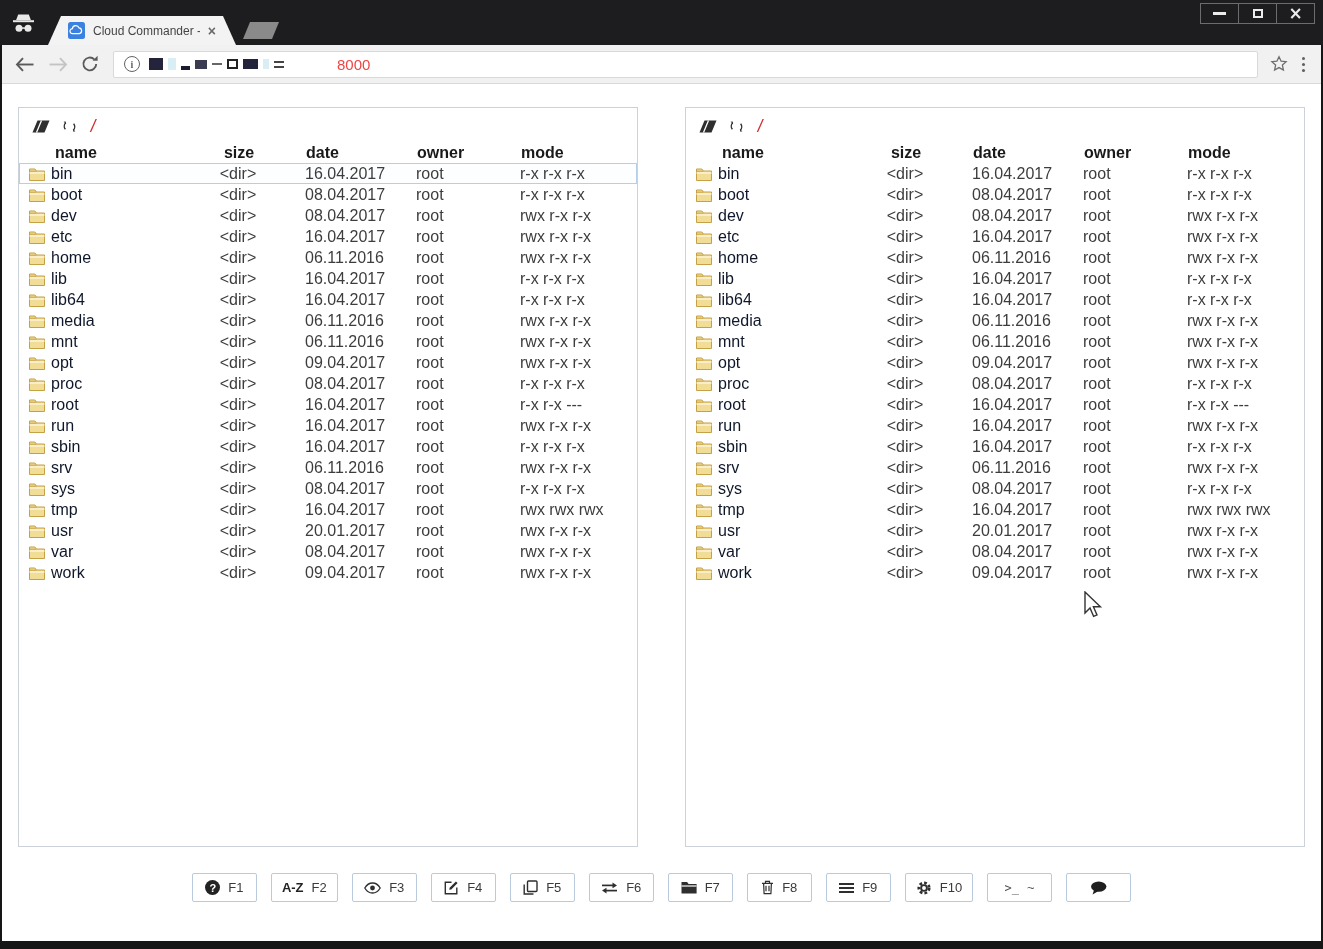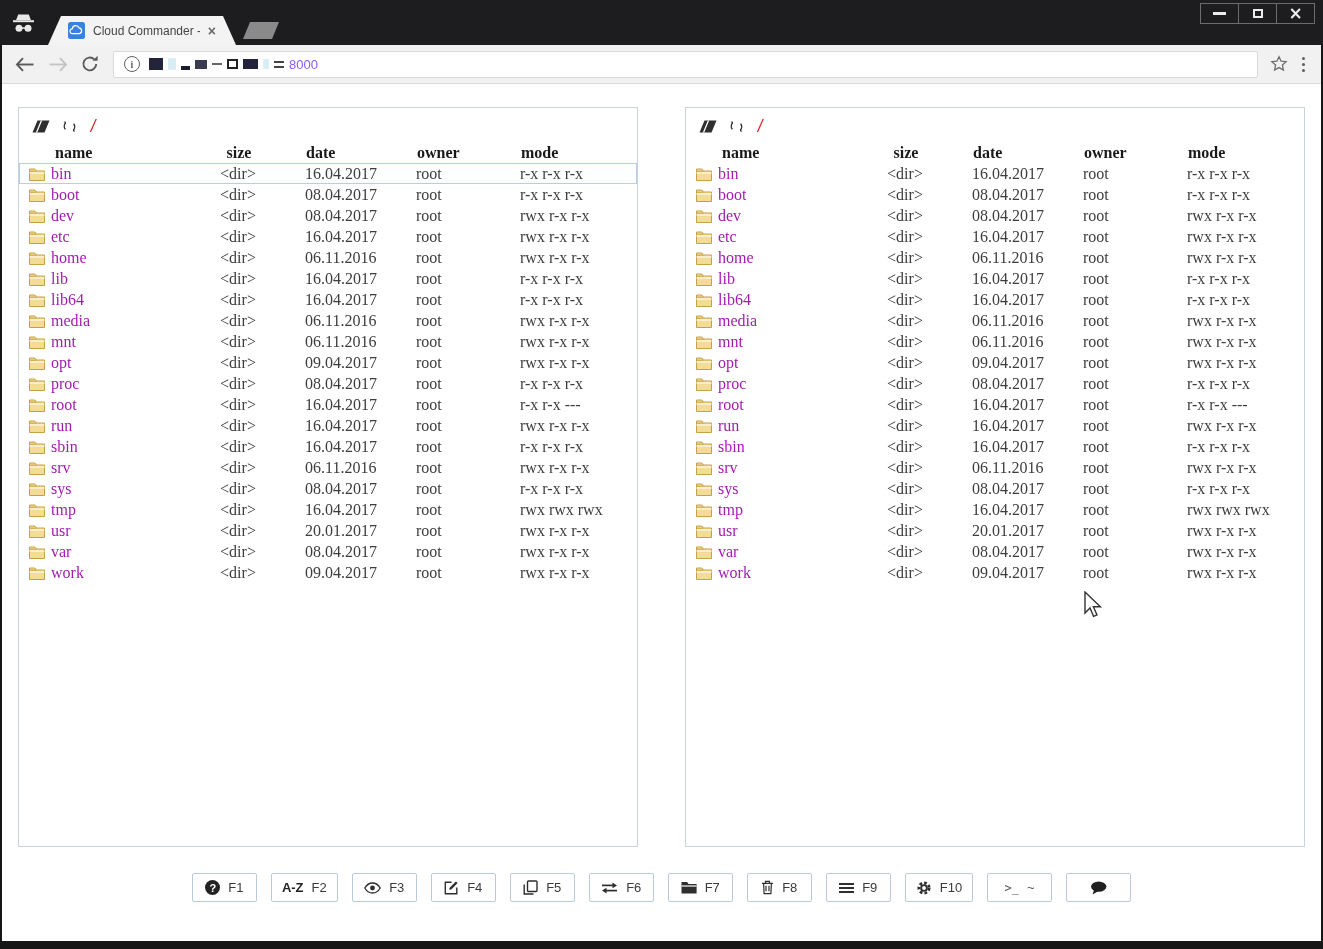--- a/index.html
+++ b/index.html
@@ -26,44 +26,44 @@
   
   .toolbar { position:absolute; top:45px; left:2px; right:2px; height:39px; background:#f1f1f1;
              border-bottom:1px solid #d9d9d9; display:flex; align-items:center; }
   .navbtn { margin-left:13px; display:flex; align-items:center; }
   .omnibox { margin-left:14px; width:1156px; height:27px; background:#fff; border:1px solid #d9d9d9;
              border-radius:2px; display:flex; align-items:center; padding:0 10px; gap:5px; }
   .info-circ { width:16px; height:16px; border:1.5px solid #5f6368; border-radius:50%; color:#5f6368;
                font-size:10px; font-weight:bold; display:flex; align-items:center; justify-content:center;
                font-family:"Liberation Serif", serif; margin-right:4px; }
   .seg { display:inline-block; }
-  .url-port { color:#8b5cf6; font-size:13px; }
+  .url-port { color:#ef4444; font-size:15px;margin-left:48px; }
   .star { margin-left:12px; display:flex; }
   .vdots { width:3px; height:3px; border-radius:50%; background:#5f5f5f; margin:0 16px 0 14px;
            box-shadow:0 6px 0 #5f5f5f, 0 12px 0 #5f5f5f; position:relative; top:-6px; }
 
   
   .content { position:absolute; top:84px; left:2px; right:2px; bottom:8px; background:#fff; }
 
   .panel { position:absolute; top:23px; width:620px; height:740px; border:1px solid #ccd2d9; background:#fff; }
   .panel-left  { left:16px; }
   .panel-right { left:683px; }
 
   .panel-tools { display:flex; align-items:center; gap:12px; padding:10px 0 4px 13px; height:30px; }
   .path-link { color:#d22d2d; font-family:"DejaVu Sans Mono", monospace; font-size:15px; text-decoration:none; }
 
-  .files { font-family:Liberation Serif, serif; font-size:16px; color:#3d3d3d; }
+  .files { font-family:Liberation Sans, sans-serif; font-size:16px; color:#3d3d3d; }
   .frow { display:grid; grid-template-columns:1fr 80px 138px 104px 112px; align-items:center;
           height:21px; padding:0 4px 0 9px; }
   .fhead { font-weight:bold; color:#191919; margin-top:4px; }
   .fhead .c-name { padding-left:27px; }
   .c-name { display:flex; align-items:center; gap:6px; overflow:hidden; white-space:nowrap; }
   .c-size { text-align:center; }
   .c-date { padding-left:27px; }
-  .fname { color:#a21caf; text-decoration:none; white-space:nowrap; }
+  .fname { color:#0f172a; text-decoration:none; white-space:nowrap; }
   .file-row { border:1px solid transparent; }
   .file-row.selected { border-color:#b5cfe9; background:#fdfeff; }
   .folder-svg { flex:0 0 auto; display:flex; }
 
   
   .fkeys { position:absolute; left:0; right:0; top:789px; display:flex; justify-content:center; gap:14px; }
   .fkey { min-width:65px; height:29px; border:1px solid #b9cbdb; border-radius:2px; background:#fff;
           display:inline-flex; align-items:center; justify-content:center; gap:8px; padding:0 10px;
           font-size:13px; color:#3a3a3a; cursor:default; }
   .fkey .lbl:empty { display:none; }

